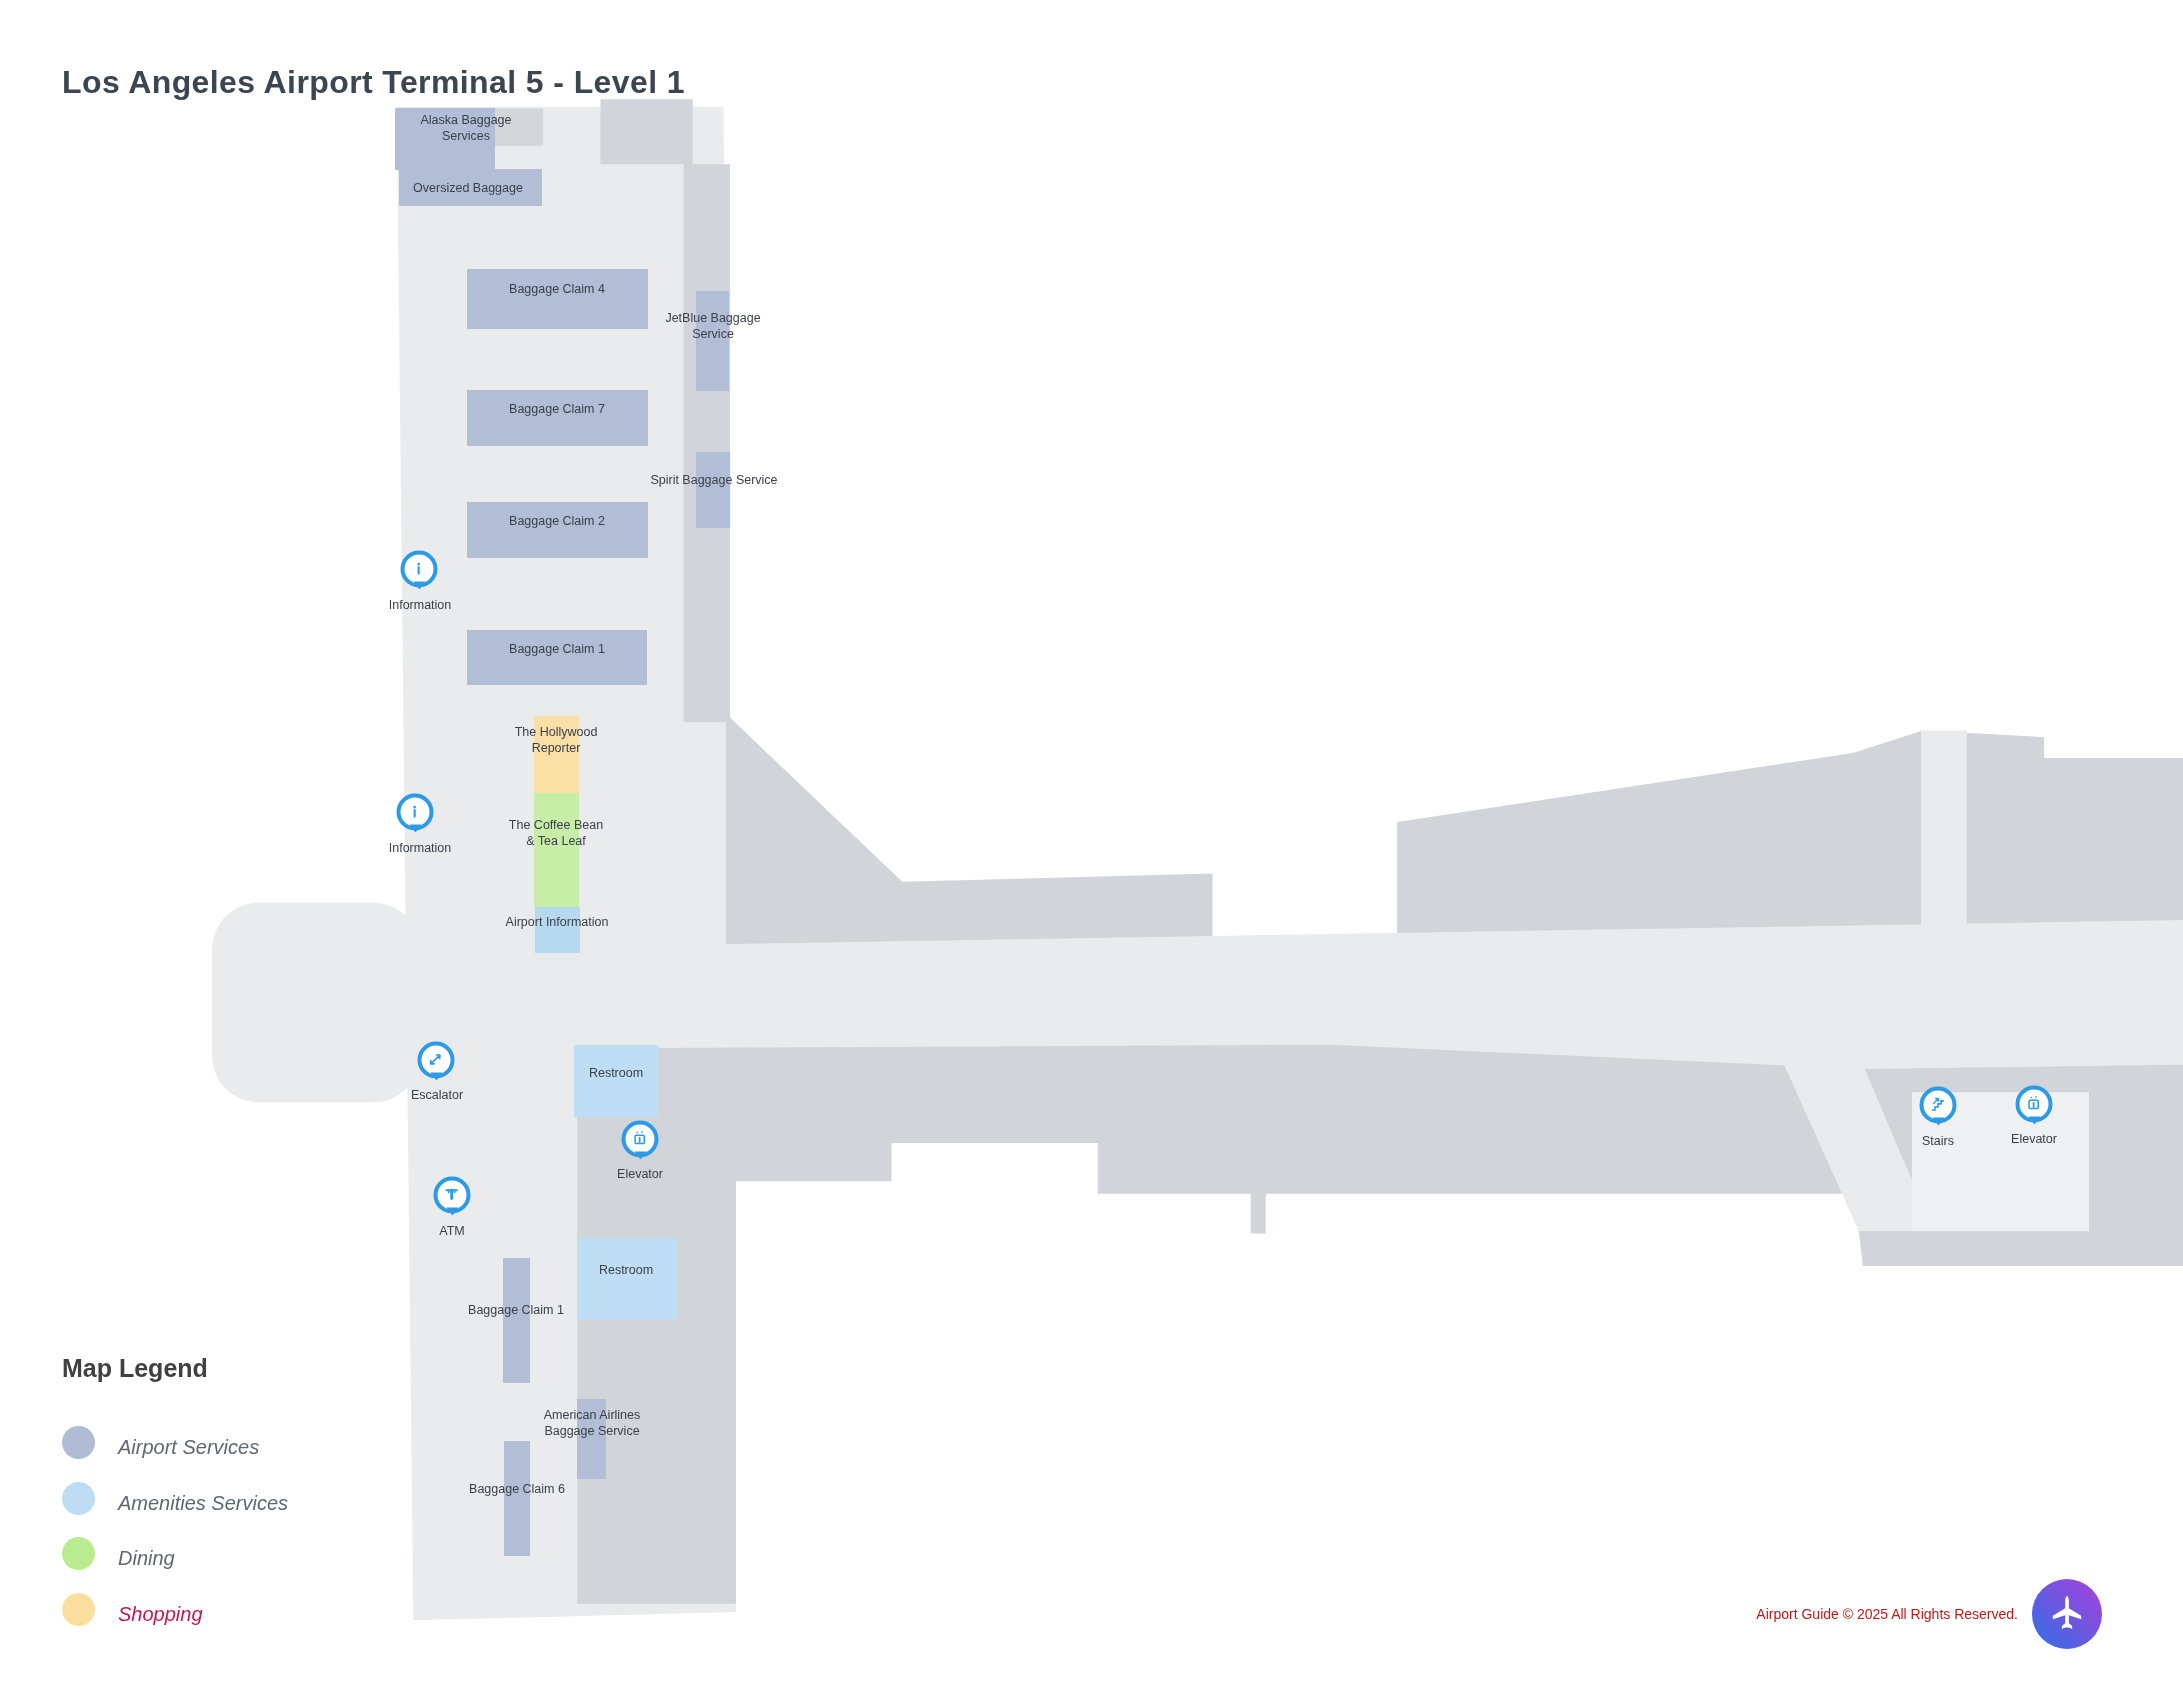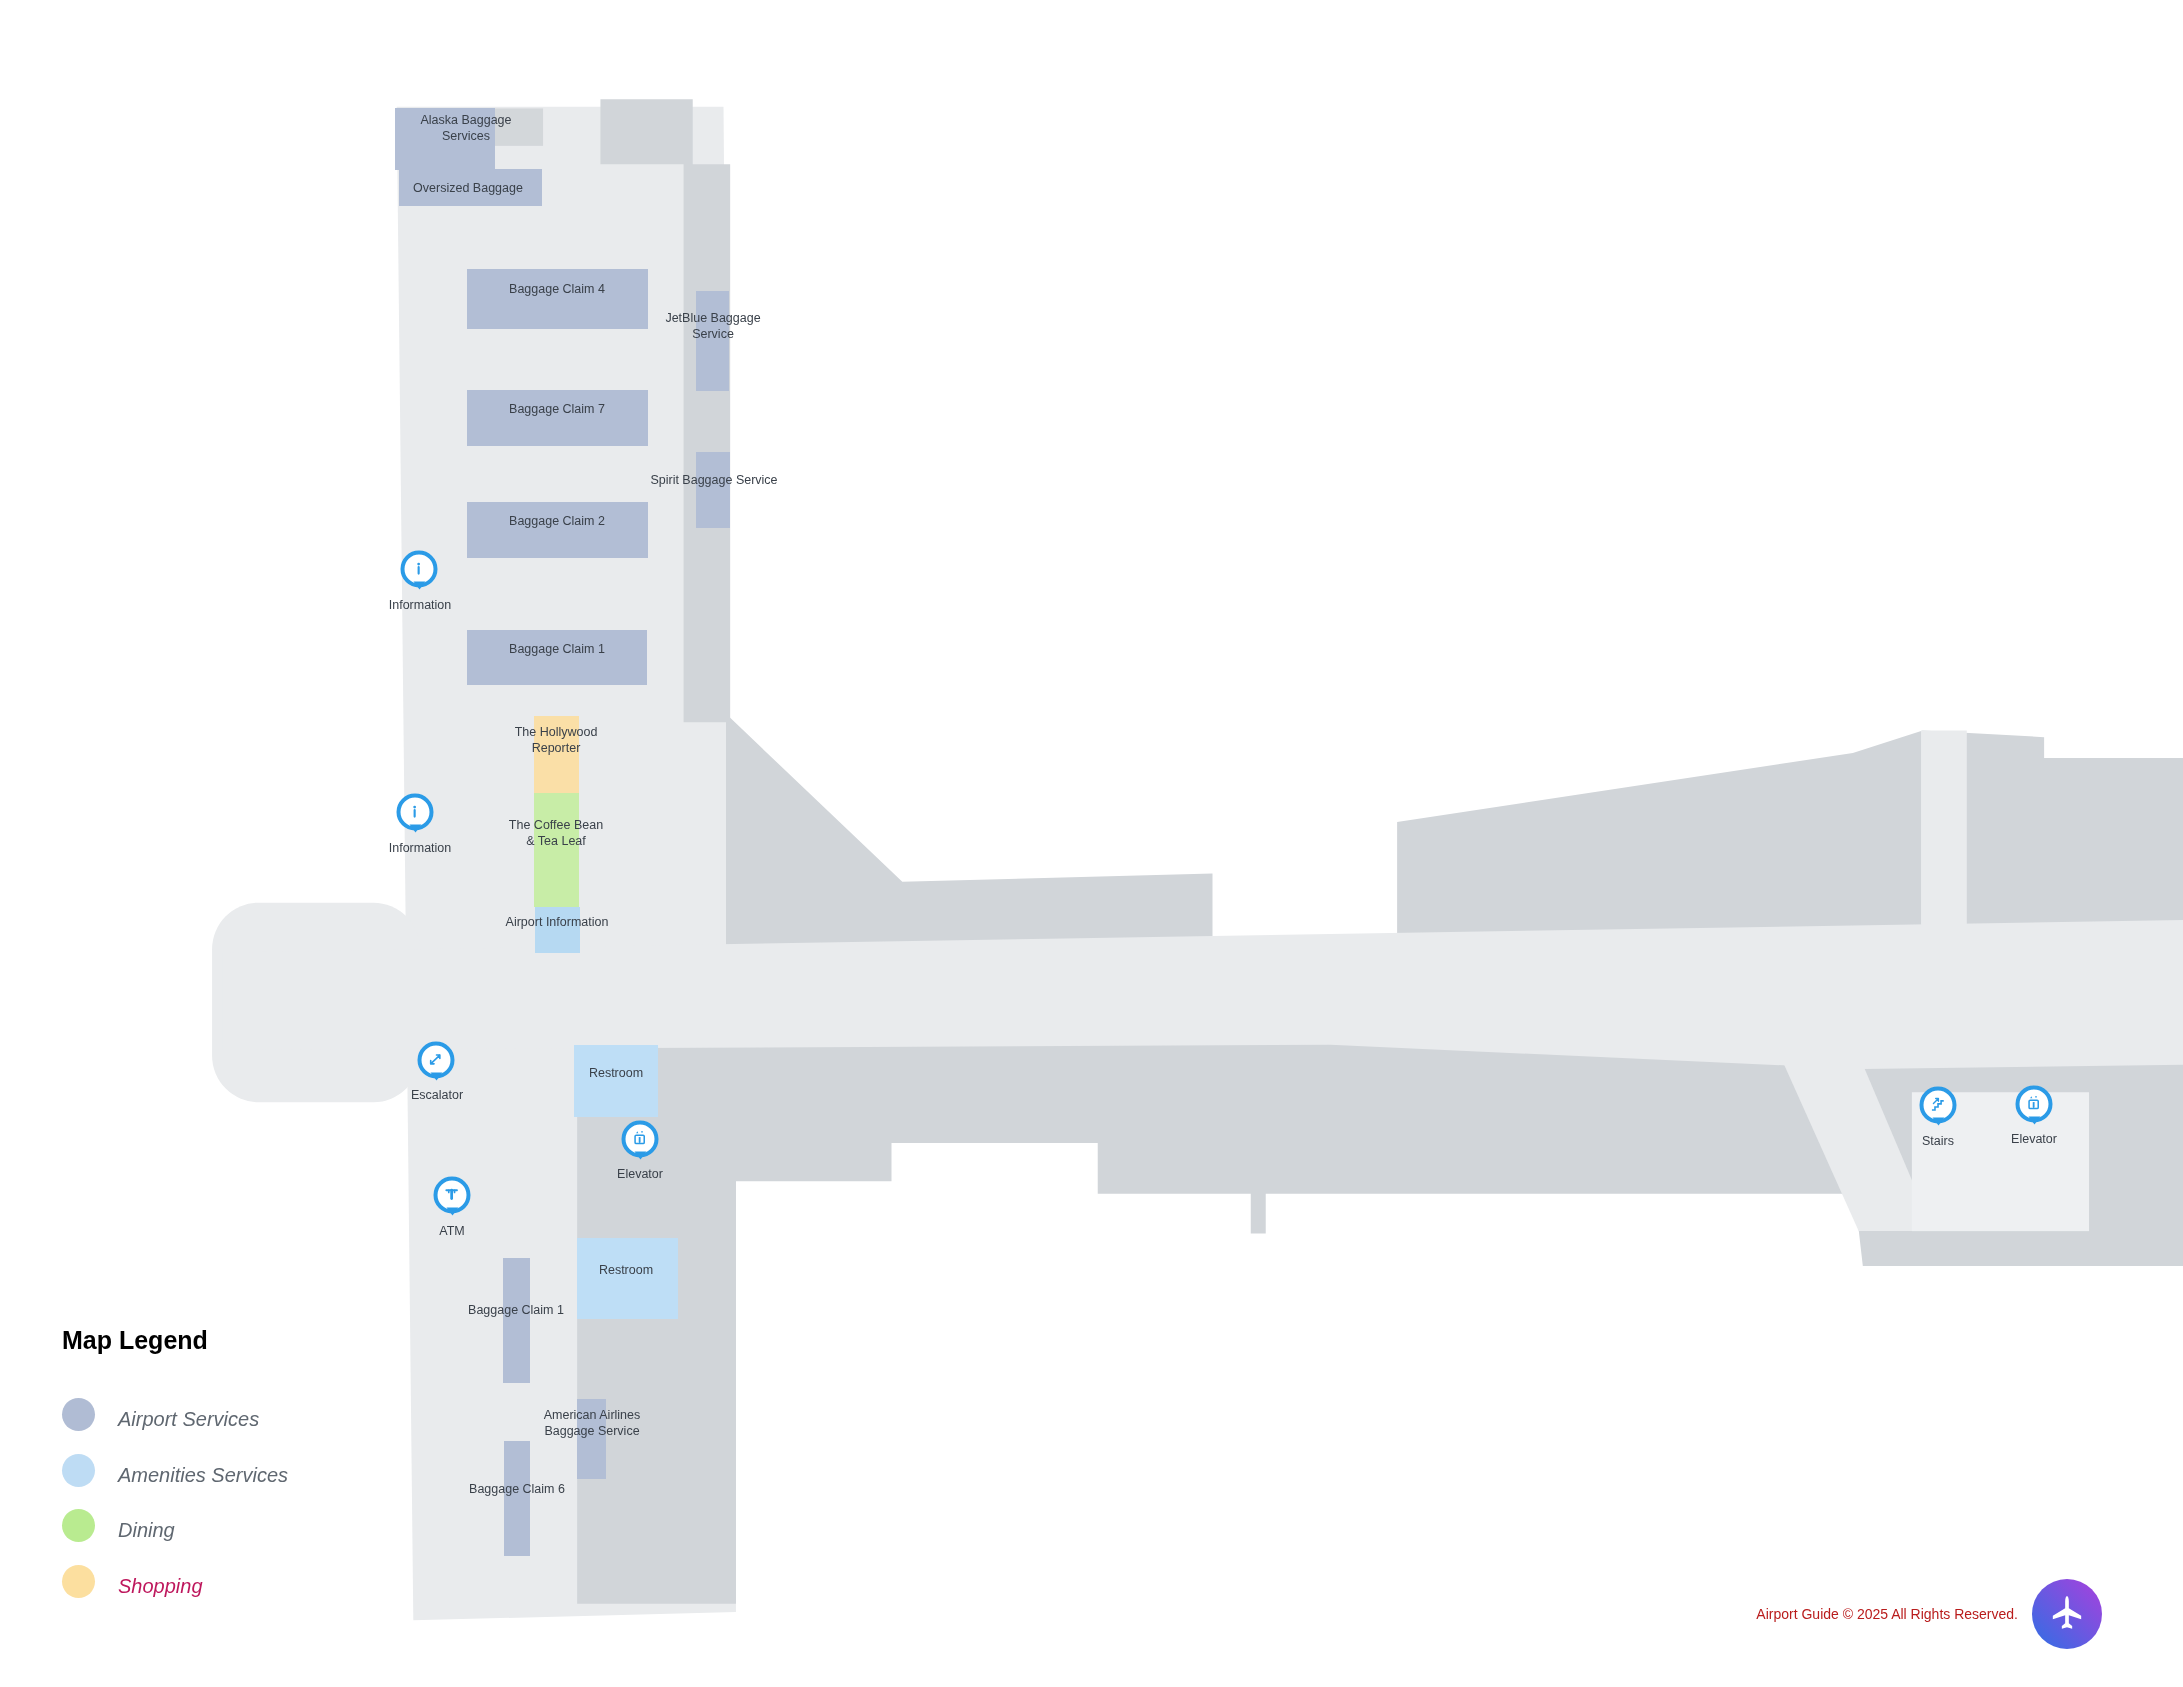--- a/index.html
+++ b/index.html
@@ -22,20 +22,21 @@
   .legend-label{font-size:20px;}
   .footer-text{position:absolute;top:1606px;right:165px;font-size:14px;}
   .logo{position:absolute;left:2032px;top:1579px;width:70px;height:70px;border-radius:50%;
         display:flex;align-items:center;justify-content:center;}
 </style>
 </head>
 <body>
 
 <div class="page">
 
+  <h1 class="page-title" style="color: rgb(59, 70, 81);">Los Angeles Airport Terminal 5 - Level 1</h1>
 
   <svg class="floor-svg" width="2183" height="1688" viewBox="0 0 2625 2029">
 
     <polygon points="477,128 870,128 885,1938 497,1948" fill="#e9ebed"></polygon>
 
     <polygon points="722,119 833,119 833,197 878,197 878,868 822,868 822,197 722,197" fill="#d1d5d9"></polygon>
 
     <polygon points="873,858 1085,1060 1458,1050 1458,1160 1680,1152 1680,988 2228,905 2312,878 2458,886 2458,911 2625,911 2625,1522 2240,1522 2230,1435 1522,1435 1522,1483 1504,1483 1504,1435 1320,1435 1320,1374 1072,1374 1072,1420 885,1420 885,1928 694,1928 694,1258 873,1258" fill="#d1d5d9"></polygon>
 
     <rect x="595" y="130" width="58" height="45" fill="#d3d7da"></rect>
@@ -142,21 +143,21 @@
       <rect x="6" y="7.5" width="12" height="11" rx="1.5" fill="none" stroke="currentColor" stroke-width="2"></rect>
       <polygon points="7.5,5 10.3,5 8.9,2.4" fill="currentColor"></polygon>
       <polygon points="13.7,2.4 16.5,2.4 15.1,5" fill="currentColor"></polygon>
       <circle cx="12" cy="11.3" r="1.5" fill="currentColor"></circle>
       <path d="M12 13.2v3.2" stroke="currentColor" stroke-width="2.4" stroke-linecap="round" fill="none"></path>
     </svg>
   </div>
   <div class="map-label" style="left:2034px;top:1139px;">Elevator</div>
 
   <div class="legend">
-    <h2 class="legend-title" style="color: #000000;">Map Legend</h2>
+    <h2 class="legend-title" style="color: #404040; margin-top: 28px;">Map Legend</h2>
     <div class="legend-item">
       <span class="legend-swatch" style="background-color: rgb(176, 188, 212);"></span>
       <span class="legend-label" style="color: rgb(95, 103, 112);">Airport Services</span>
     </div>
     <div class="legend-item">
       <span class="legend-swatch" style="background-color: rgb(190, 220, 244);"></span>
       <span class="legend-label" style="color: rgb(95, 103, 112);">Amenities Services</span>
     </div>
     <div class="legend-item">
       <span class="legend-swatch" style="background-color: rgb(185, 235, 144);"></span>

